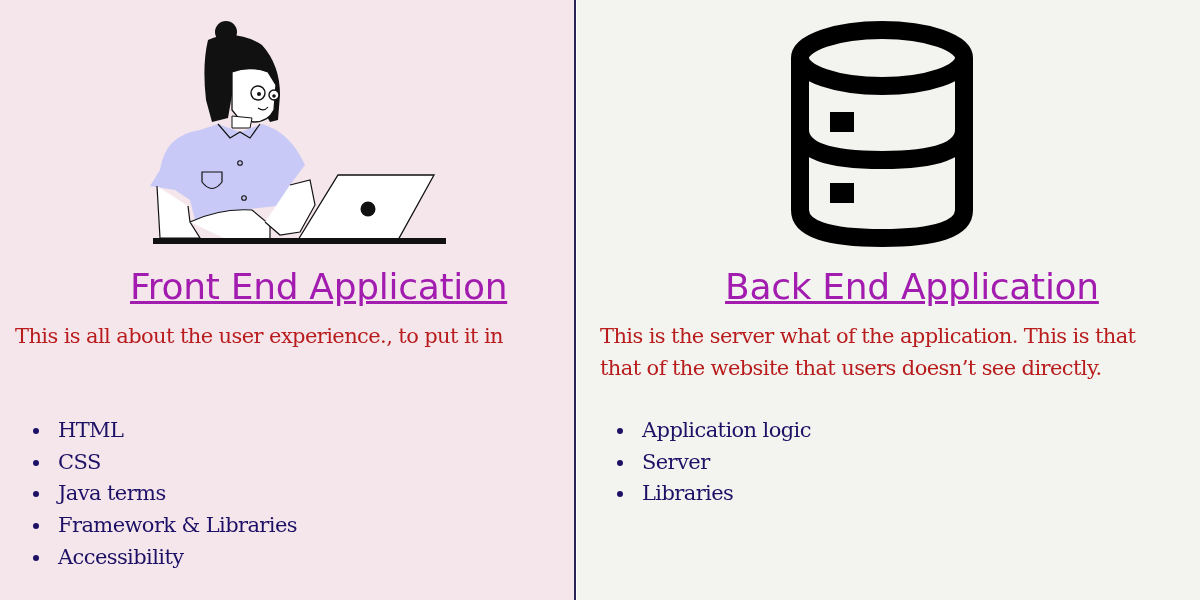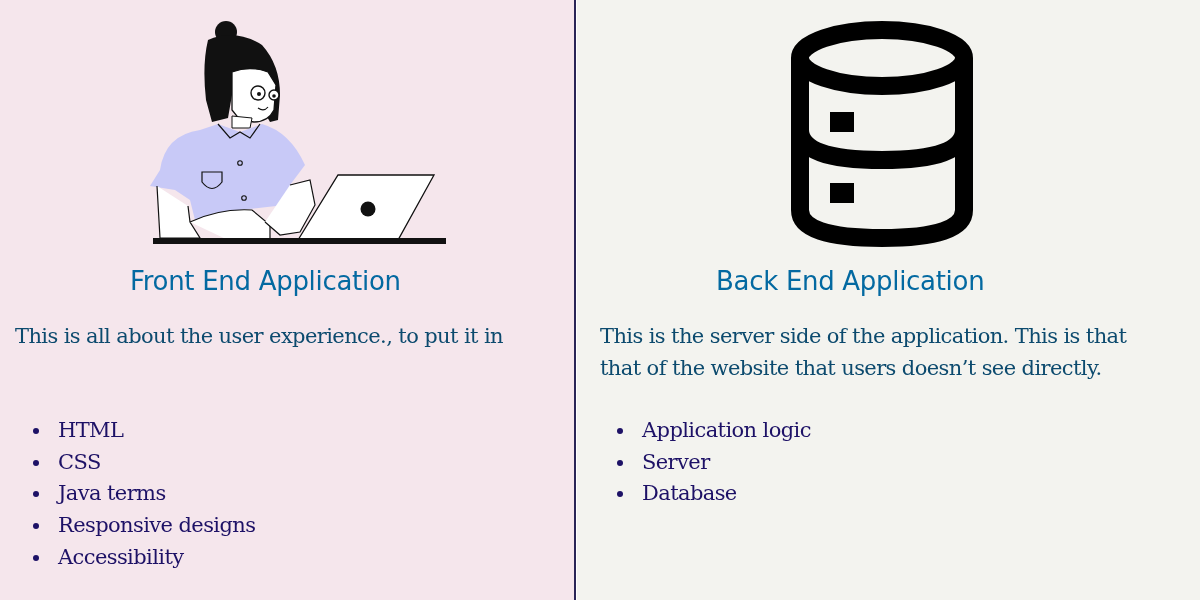--- a/index.html
+++ b/index.html
@@ -1,22 +1,22 @@
 <!DOCTYPE html>
 <html><head>
 <meta charset="utf-8">
 <style>
   html, body { margin: 0; padding: 0; }
   body { width: 1200px; height: 600px; overflow: hidden; position: relative; font-family: "DejaVu Serif", serif; }
   .panel { position: absolute; top: 0; height: 600px; }
   .left { left: 0; width: 575px; background: #f5e6ec; }
   .right { left: 577px; width: 623px; background: #f3f3ef; }
   .divider { position: absolute; left: 574px; top: 0; width: 2px; height: 600px; background: #2a2456; }
-  .title { position: absolute; font-family: "DejaVu Sans", sans-serif; font-size: 26px; color: #0369a1; font-weight: 500; white-space: nowrap; letter-spacing: -0.3px; }
-  .desc { position: absolute; font-family: "DejaVu Serif", serif; font-size: 21px; line-height: 32px; color: #0c4a6e; white-space: nowrap; letter-spacing: -0.6px; }
+  .title { position: absolute; font-family: "DejaVu Sans", sans-serif; font-size: 36px; color: #a21caf; font-weight: 500; white-space: nowrap; letter-spacing: -0.3px; text-decoration: underline; }
+  .desc { position: absolute; font-family: "DejaVu Serif", serif; font-size: 21px; line-height: 32px; color: #b91c1c; white-space: nowrap; letter-spacing: -0.6px; }
   ul { position: absolute; margin: 0; padding: 0; list-style: none; font-family: "DejaVu Serif", serif; font-size: 21px; color: #1d1166; letter-spacing: -0.6px; }
   li { position: relative; padding-left: 25px; height: 31.7px; line-height: 31.7px; white-space: nowrap; }
   li::before { content: ""; position: absolute; left: 0; top: 13px; width: 6px; height: 6px; border-radius: 50%; background: #1d1166; }
   svg { position: absolute; }
 </style>
 </head>
 <body>
 
 <div class="panel left">
   <svg style="left:140px;top:10px" width="320" height="240" viewBox="0 0 320 240">
@@ -52,40 +52,40 @@
     <rect x="13" y="228" width="293" height="6" fill="#111"></rect>
   </svg>
 
   <div class="title" style="left:130px;top:266px">Front End Application</div>
   <div class="desc" style="left:15px;top:320px">This is all about the user experience., to put it in</div>
 
   <ul style="left:33px;top:415px">
     <li>HTML</li>
     <li>CSS</li>
     <li>Java terms</li>
-    <li>Responsive designs</li>
+    <li>Framework &amp; Libraries</li>
     <li>Accessibility</li>
   </ul>
 </div>
 
 <div class="divider"></div>
 
 <div class="panel right">
   <svg style="left:213px;top:20px" width="185" height="230" viewBox="0 0 185 230">
     <g fill="none" stroke="#000" stroke-width="18">
       <ellipse cx="92" cy="38" rx="82" ry="28"></ellipse>
       <path d="M10 38 L10 190 Q10 218 92 218 Q174 218 174 190 L174 38"></path>
       <path d="M10 110 Q10 140 92 140 Q174 140 174 110"></path>
     </g>
     <rect x="40" y="92" width="24" height="20" fill="#000"></rect>
     <rect x="40" y="163" width="24" height="20" fill="#000"></rect>
   </svg>
 
-  <div class="title" style="left:139px;top:266px">Back End Application</div>
-  <div class="desc" style="left:23px;top:320px">This is the server side of the application. This is that</div>
+  <div class="title" style="left:148px;top:266px">Back End Application</div>
+  <div class="desc" style="left:23px;top:320px">This is the server what of the application. This is that</div>
   <div class="desc" style="left:23px;top:352px">that of the website that users doesn’t see directly.</div>
 
   <ul style="left:40px;top:415px">
     <li>Application logic</li>
     <li>Server</li>
-    <li>Database</li>
+    <li>Libraries</li>
   </ul>
 </div>
 
 </body></html>

